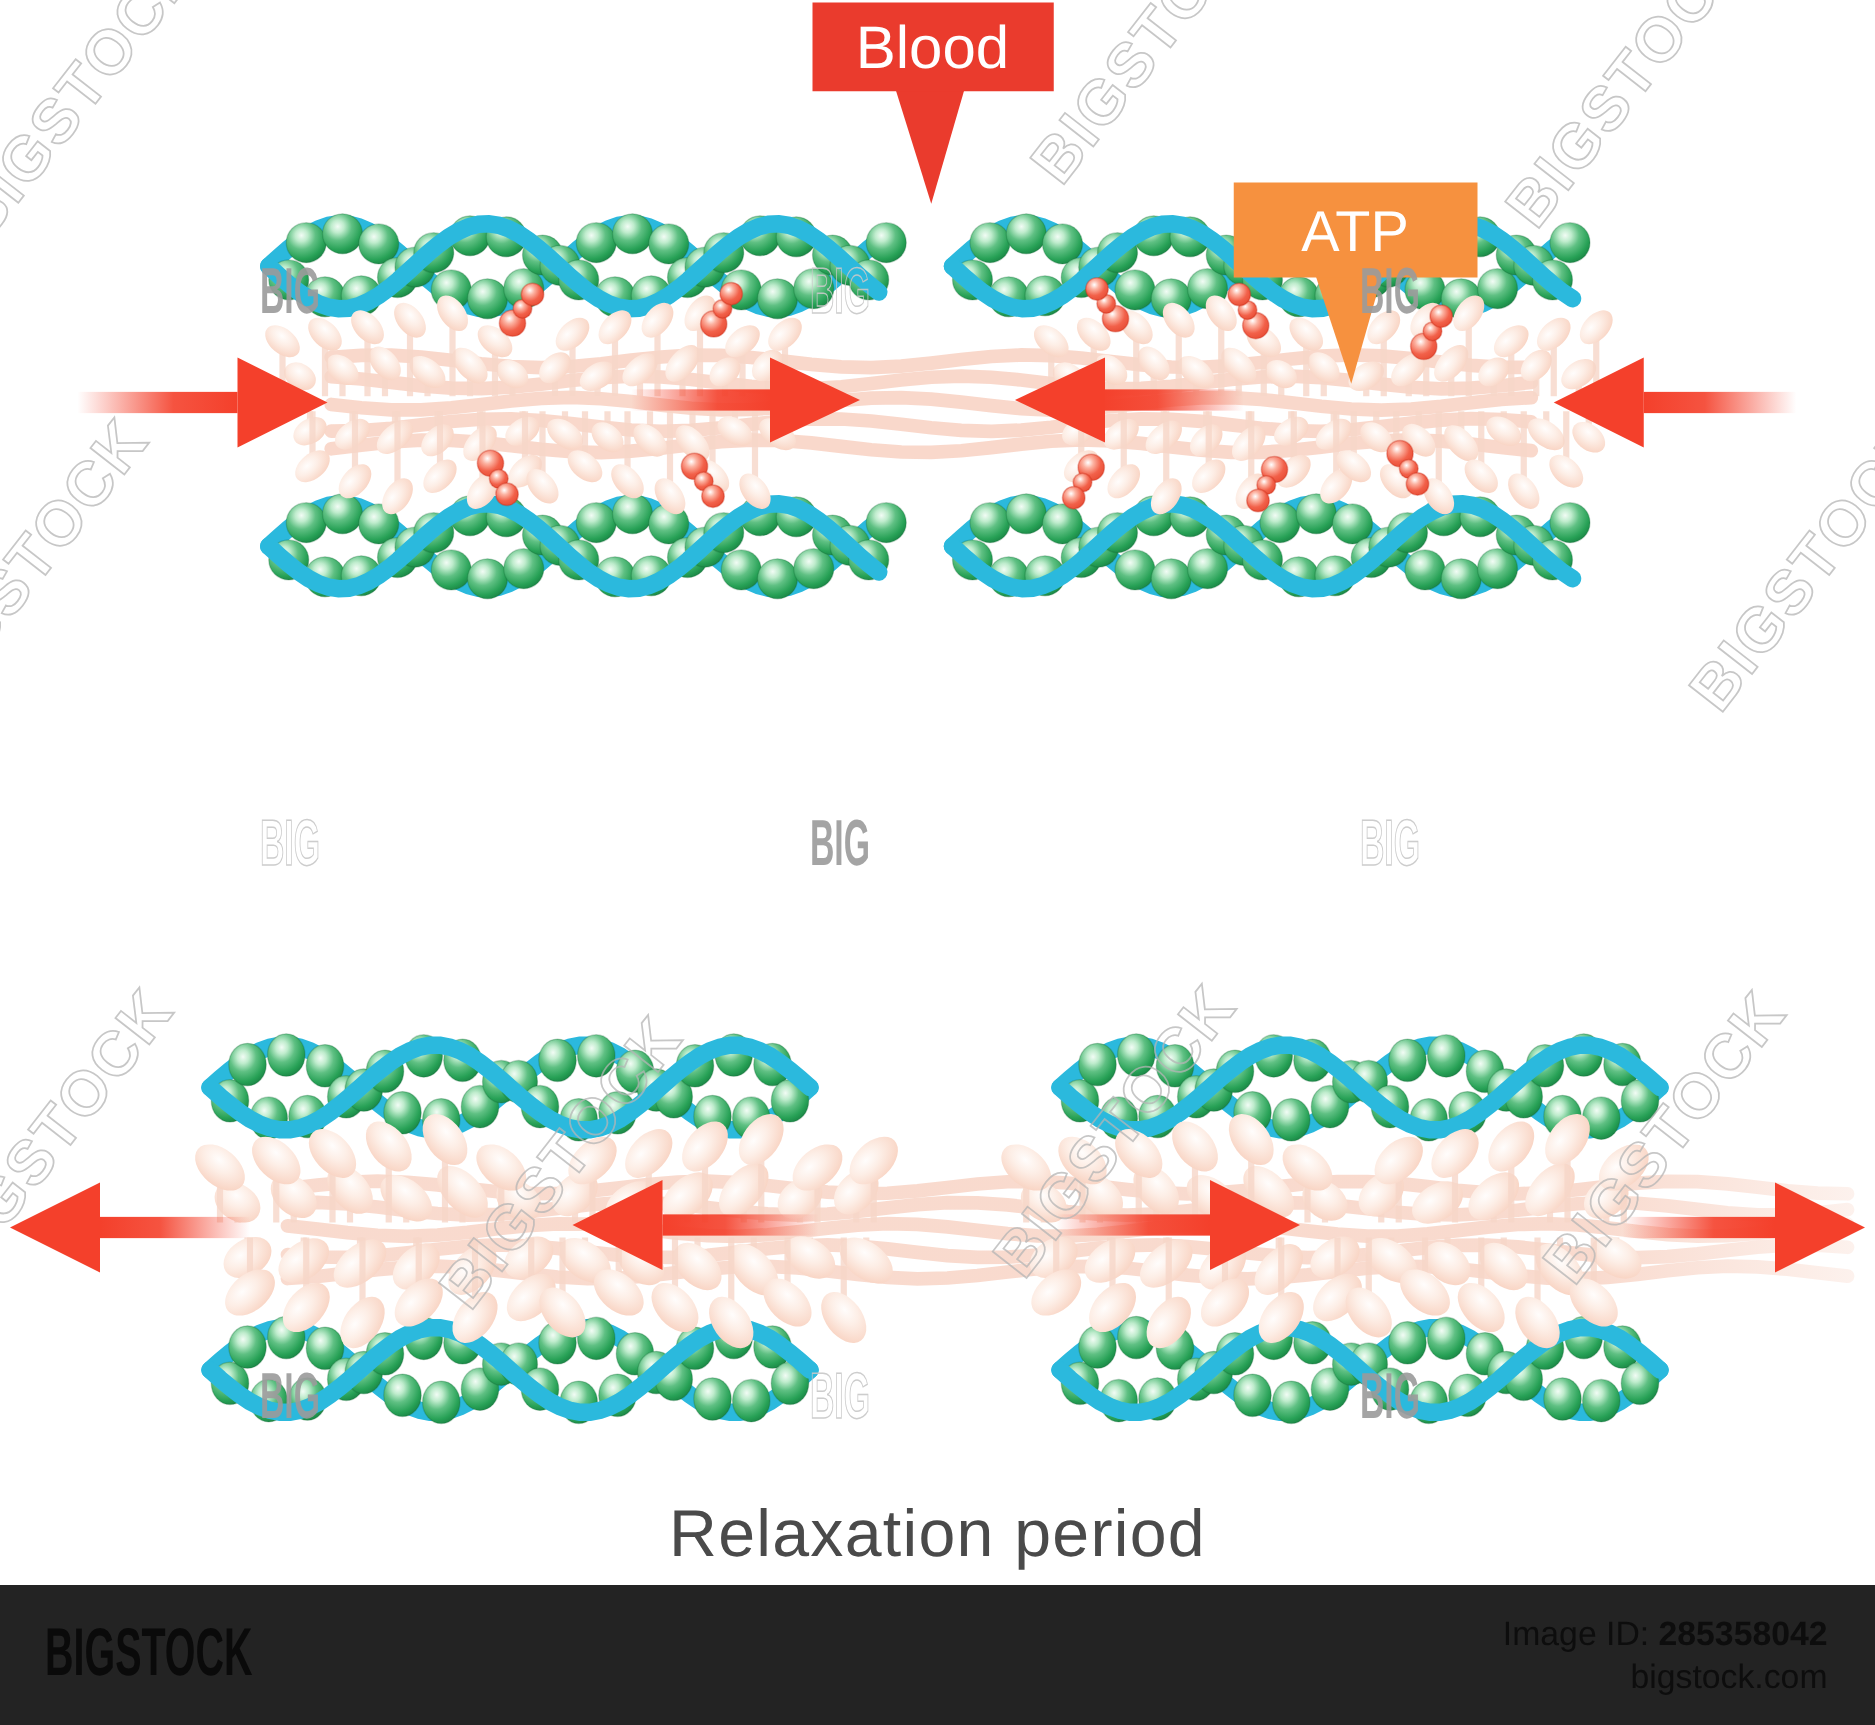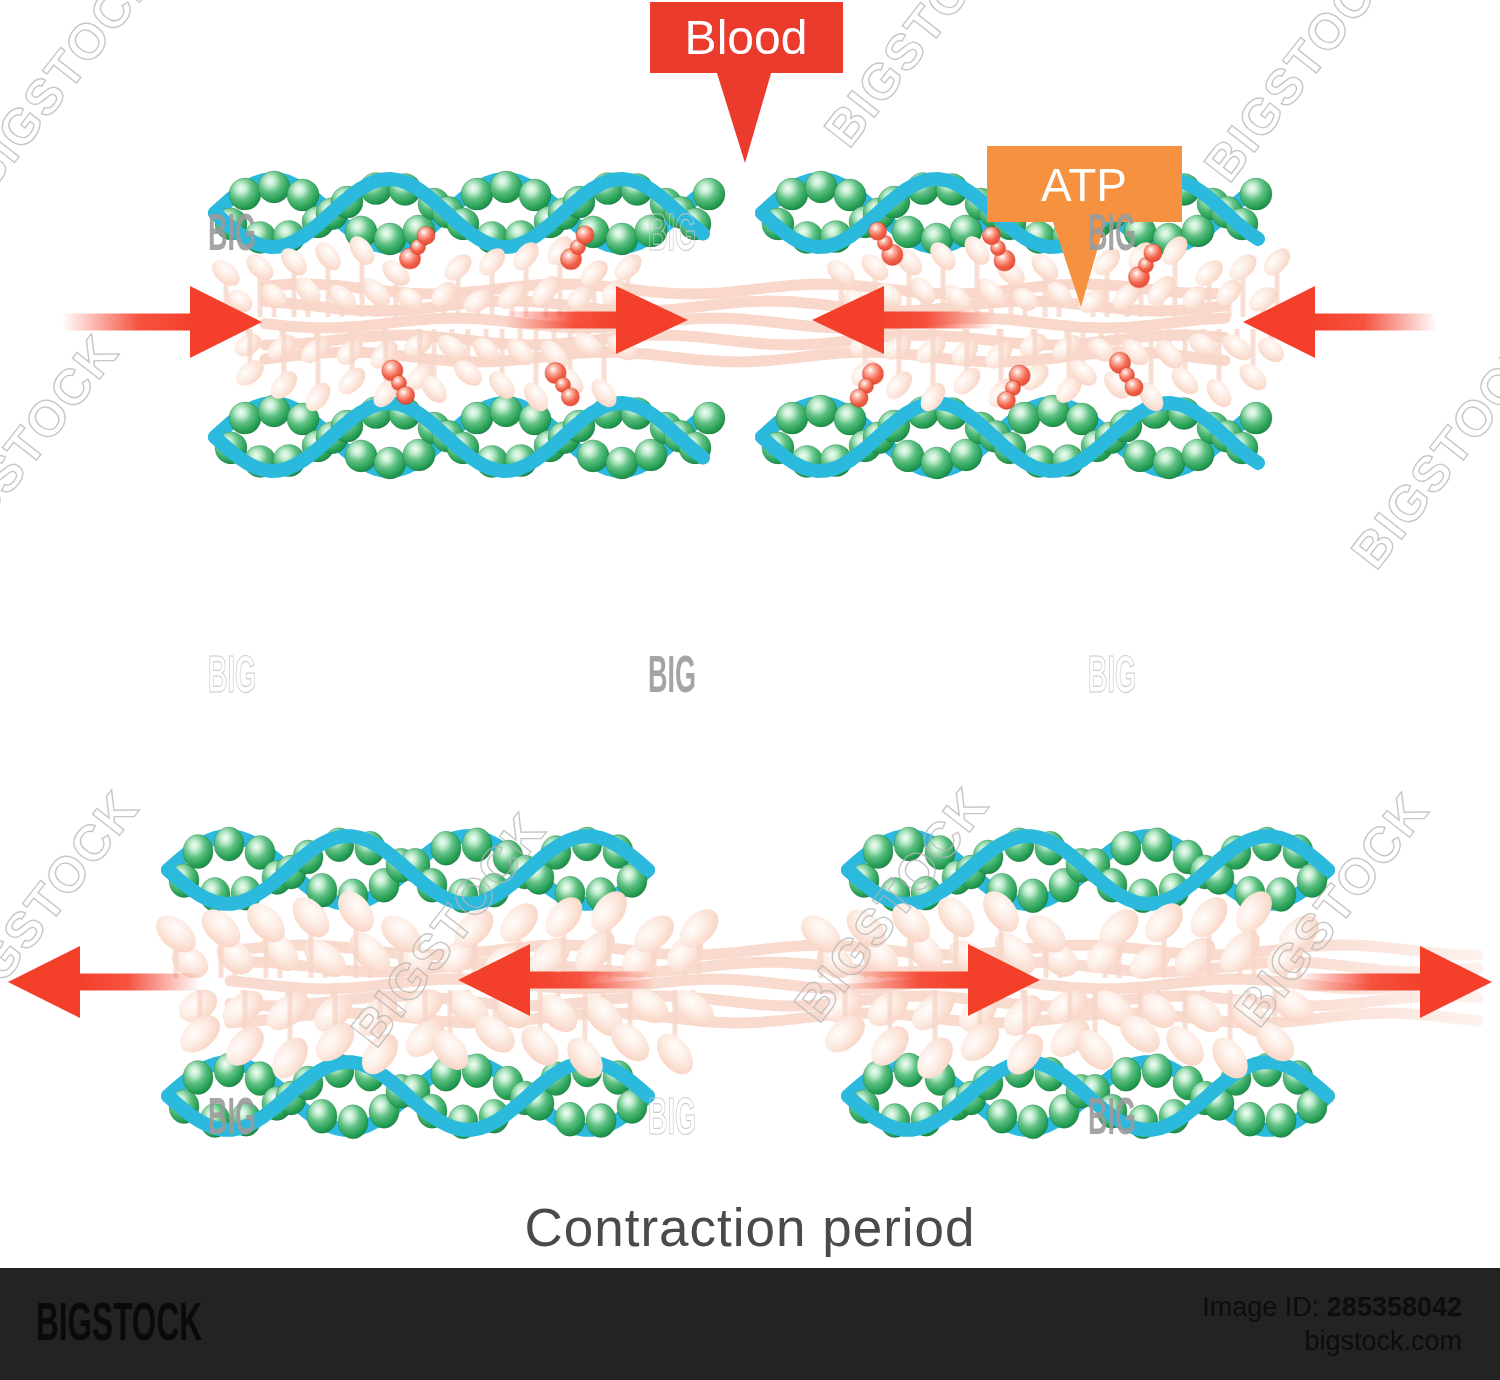--- a/index.html
+++ b/index.html
@@ -851,21 +851,21 @@
       <text x="746" y="54" text-anchor="middle" font-size="48" fill="#ffffff">Blood</text>
     </g>
 
     <g>
       <polygon points="1052,219 1106,219 1081,307" fill="#f6913f"></polygon>
       <rect x="987" y="146" width="195" height="76" fill="#f6913f"></rect>
       <text x="1084" y="201" text-anchor="middle" font-size="46" fill="#ffffff">ATP</text>
     </g>
   </svg>
 
-  <div class="title" id="title-relaxation">Contraction period</div>
+  <div class="title" id="title-relaxation">Relaxation period</div>
 
   <div id="wm-lines"></div>
 
   <svg id="wm-text" width="1500" height="1268" viewBox="0 0 1500 1268">
       <text x="75" y="85" text-anchor="middle" font-size="50" font-weight="bold" fill="none" stroke="#b5b5b5" stroke-width="1.4" opacity="0.75" letter-spacing="2" transform="rotate(-52 75 85)">BIGSTOCK</text>
       <text x="935" y="40" text-anchor="middle" font-size="50" font-weight="bold" fill="none" stroke="#b5b5b5" stroke-width="1.4" opacity="0.75" letter-spacing="2" transform="rotate(-52 935 40)">BIGSTOCK</text>
       <text x="1315" y="75" text-anchor="middle" font-size="50" font-weight="bold" fill="none" stroke="#b5b5b5" stroke-width="1.4" opacity="0.75" letter-spacing="2" transform="rotate(-52 1315 75)">BIGSTOCK</text>
       <text x="35" y="462" text-anchor="middle" font-size="50" font-weight="bold" fill="none" stroke="#b5b5b5" stroke-width="1.4" opacity="0.75" letter-spacing="2" transform="rotate(-52 35 462)">BIGSTOCK</text>
       <text x="1462" y="462" text-anchor="middle" font-size="50" font-weight="bold" fill="none" stroke="#b5b5b5" stroke-width="1.4" opacity="0.75" letter-spacing="2" transform="rotate(-52 1462 462)">BIGSTOCK</text>
       <text x="55" y="918" text-anchor="middle" font-size="50" font-weight="bold" fill="none" stroke="#b5b5b5" stroke-width="1.4" opacity="0.75" letter-spacing="2" transform="rotate(-52 55 918)">BIGSTOCK</text>

